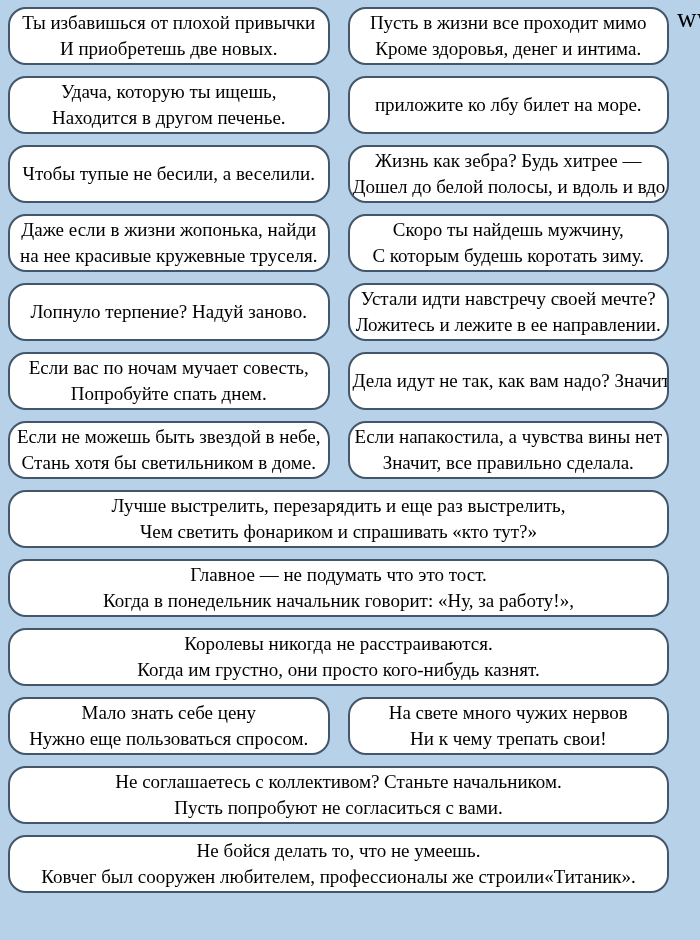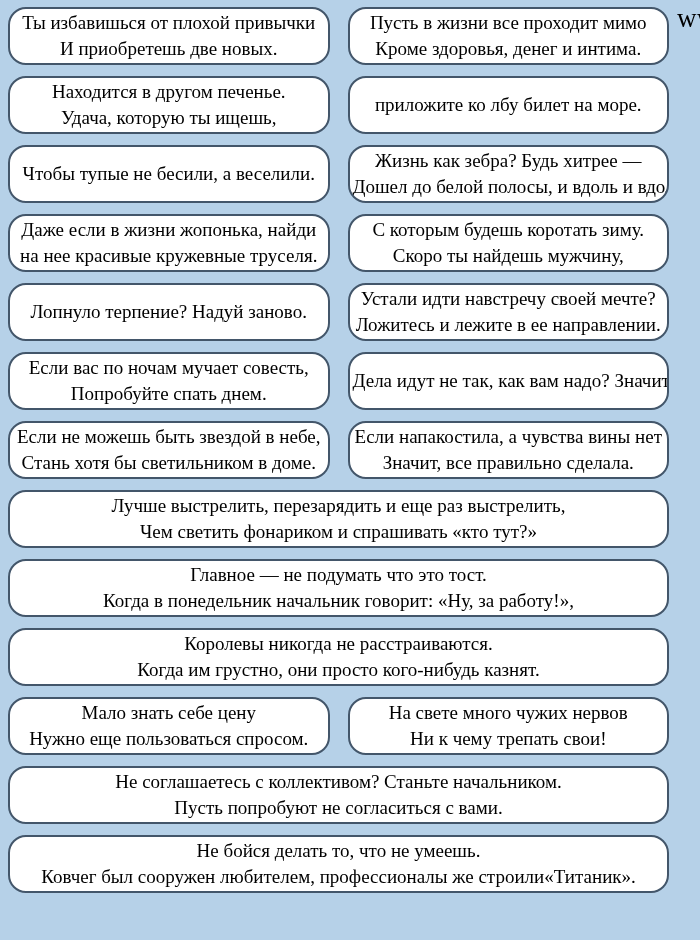--- a/index.html
+++ b/index.html
@@ -59,44 +59,44 @@
           <div class="quote-line">Ты избавишься от плохой привычки</div>
           <div class="quote-line">И приобретешь две новых.</div>
         </div>
         <div class="bubble">
           <div class="quote-line">Пусть в жизни все проходит мимо</div>
           <div class="quote-line">Кроме здоровья, денег и интима.</div>
         </div>
       </div>
       <div class="row">
         <div class="bubble">
+          <div class="quote-line">Удача, которую ты ищешь,</div>
           <div class="quote-line">Находится в другом печенье.</div>
-          <div class="quote-line">Удача, которую ты ищешь,</div>
         </div>
         <div class="bubble">
           <div class="quote-line">приложите ко лбу билет на море.</div>
         </div>
       </div>
       <div class="row">
         <div class="bubble">
           <div class="quote-line">Чтобы тупые не бесили, а веселили.</div>
         </div>
         <div class="bubble">
           <div class="quote-line">Жизнь как зебра? Будь хитрее —</div>
           <div class="quote-line">Дошел до белой полосы, и вдоль и вдоль</div>
         </div>
       </div>
       <div class="row">
         <div class="bubble">
           <div class="quote-line">Даже если в жизни жопонька, найди</div>
           <div class="quote-line">на нее красивые кружевные труселя.</div>
         </div>
         <div class="bubble">
+          <div class="quote-line">Скоро ты найдешь мужчину,</div>
           <div class="quote-line">С которым будешь коротать зиму.</div>
-          <div class="quote-line">Скоро ты найдешь мужчину,</div>
         </div>
       </div>
       <div class="row">
         <div class="bubble">
           <div class="quote-line">Лопнуло терпение? Надуй заново.</div>
         </div>
         <div class="bubble">
           <div class="quote-line">Устали идти навстречу своей мечте?</div>
           <div class="quote-line">Ложитесь и лежите в ее направлении.</div>
         </div>

